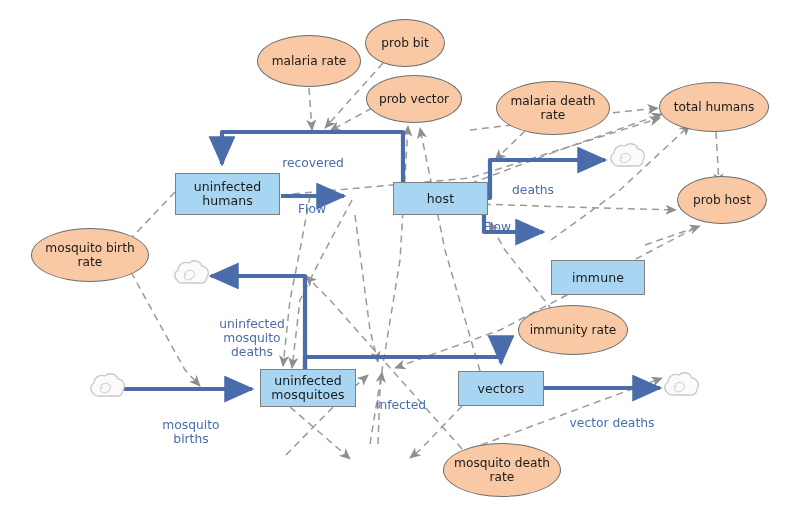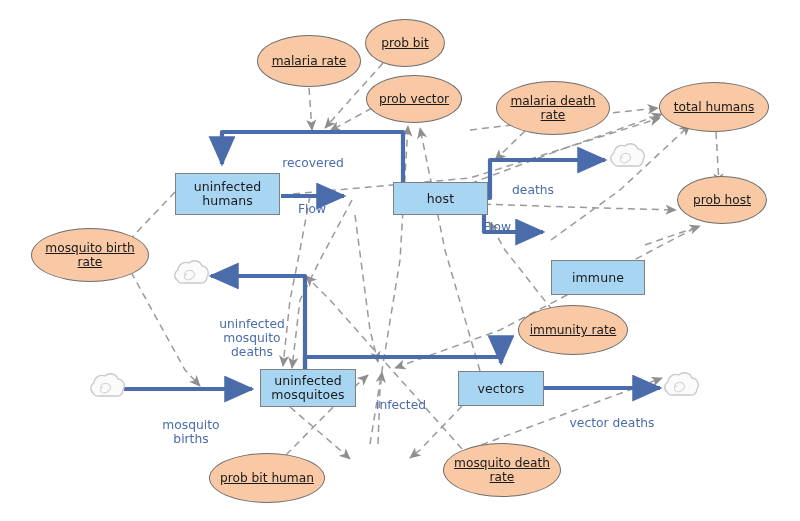--- a/index.html
+++ b/index.html
@@ -36,21 +36,21 @@
     background:#f8c9a4;
     border:1.6px solid #6e6e6e;
     border-radius:50%;
     display:flex;align-items:center;justify-content:center;
     text-align:center;
     color:#1a1a1a;
     font-size:12.2px;
     line-height:14px;
     cursor:pointer;
   }
-  .var span{display:block;padding:0 4px;text-decoration:underline;}
+  .var span{display:block;padding:0 4px;}
 
   
   .flab{
     position:absolute;
     color:#4a6cab;
     font-size:12.3px;
     line-height:14px;
     text-align:center;
     white-space:pre-line;
     cursor:default;
@@ -181,23 +181,20 @@
     <div class="var" style="left:677px;top:176px;width:90px;height:48px;">
       <span>prob host</span>
     </div>
     <div class="var" style="left:31px;top:228px;width:118px;height:54px;">
       <span>mosquito birth
 rate</span>
     </div>
     <div class="var" style="left:518px;top:305px;width:110px;height:50px;">
       <span>immunity rate</span>
     </div>
-    <div class="var" style="left:209px;top:453px;width:116px;height:50px;">
-      <span>prob bit human</span>
-    </div>
     <div class="var" style="left:443px;top:443px;width:118px;height:54px;">
       <span>mosquito death
 rate</span>
     </div>
 
     <div class="flab" style="left:272px;top:142px;width:82px;">
       <span>recovered</span>
     </div>
     <div class="flab" style="left:292px;top:188px;width:40px;">
       <span>Flow</span>

